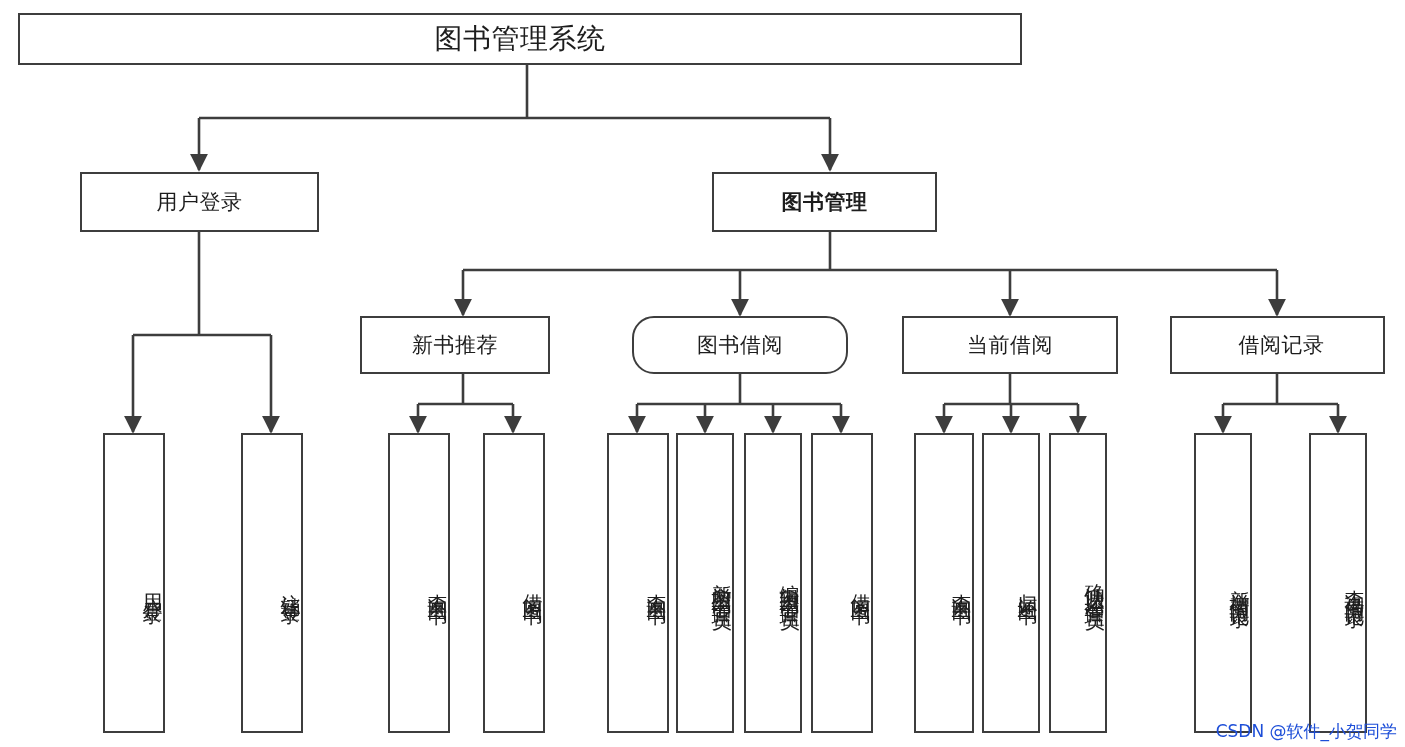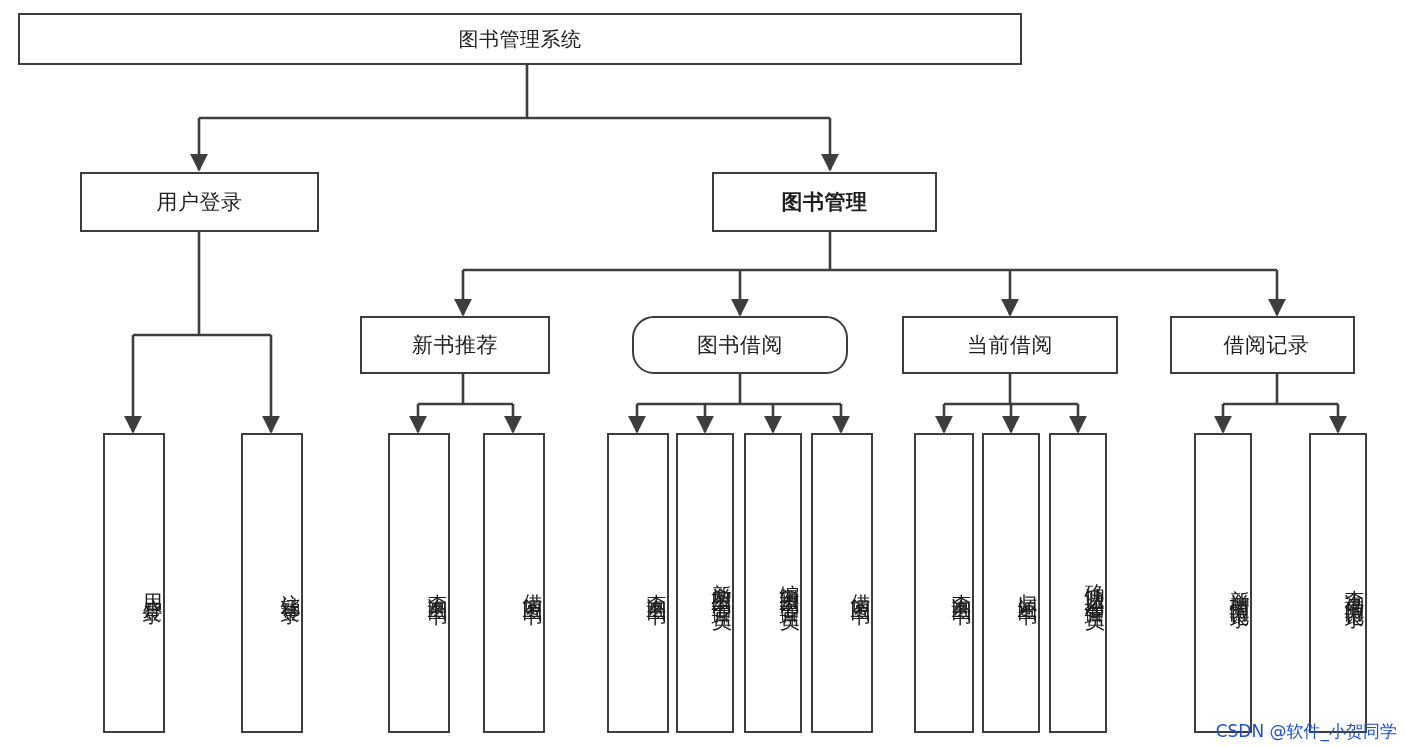--- a/index.html
+++ b/index.html
@@ -44,21 +44,21 @@
     text-orientation: upright;
     font-size: 20px;
     letter-spacing: 4px;
     line-height: 1;
     white-space: nowrap;
     padding-top: 6px;
     align-items: flex-start;
     justify-content: center;
   }
   #root-node {
-    font-size: 20px;
+    font-size: 28px;
   }
   #watermark {
     position: absolute;
     right: 8px;
     bottom: 4px;
     font-size: 17px;
     color: #1d4ed8;
     white-space: nowrap;
     user-select: none;
   }
@@ -124,21 +124,21 @@
   <div class="node node-h" style="left:80px; top:172px; width:239px; height:60px;">用户登录</div>
 
   <div class="node node-h" style="left:712px; top:172px; width:225px; height:60px;font-weight:bold;">图书管理</div>
 
   <div class="node node-h" style="left:360px; top:316px; width:190px; height:58px;">新书推荐</div>
 
   <div class="node node-h" style="left:632px; top:316px; width:216px; height:58px;border-radius:22px;">图书借阅</div>
 
   <div class="node node-h" style="left:902px; top:316px; width:216px; height:58px;">当前借阅</div>
 
-  <div class="node node-h" style="left:1170px; top:316px; width:185px; height:58px;padding-left:8px;">借阅记录</div>
+  <div class="node node-h" style="left:1170px; top:316px; width:215px; height:58px;padding-left:8px;">借阅记录</div>
 
   <div class="node node-v" style="left:103px; top:433px; width:62px; height:300px;">用户登录</div>
 
   <div class="node node-v" style="left:241px; top:433px; width:62px; height:300px;">注销登录</div>
 
   <div class="node node-v" style="left:388px; top:433px; width:62px; height:300px;">查询图书</div>
 
   <div class="node node-v" style="left:483px; top:433px; width:62px; height:300px;">借阅图书</div>
 
   <div class="node node-v" style="left:607px; top:433px; width:62px; height:300px;">查询图书</div>

